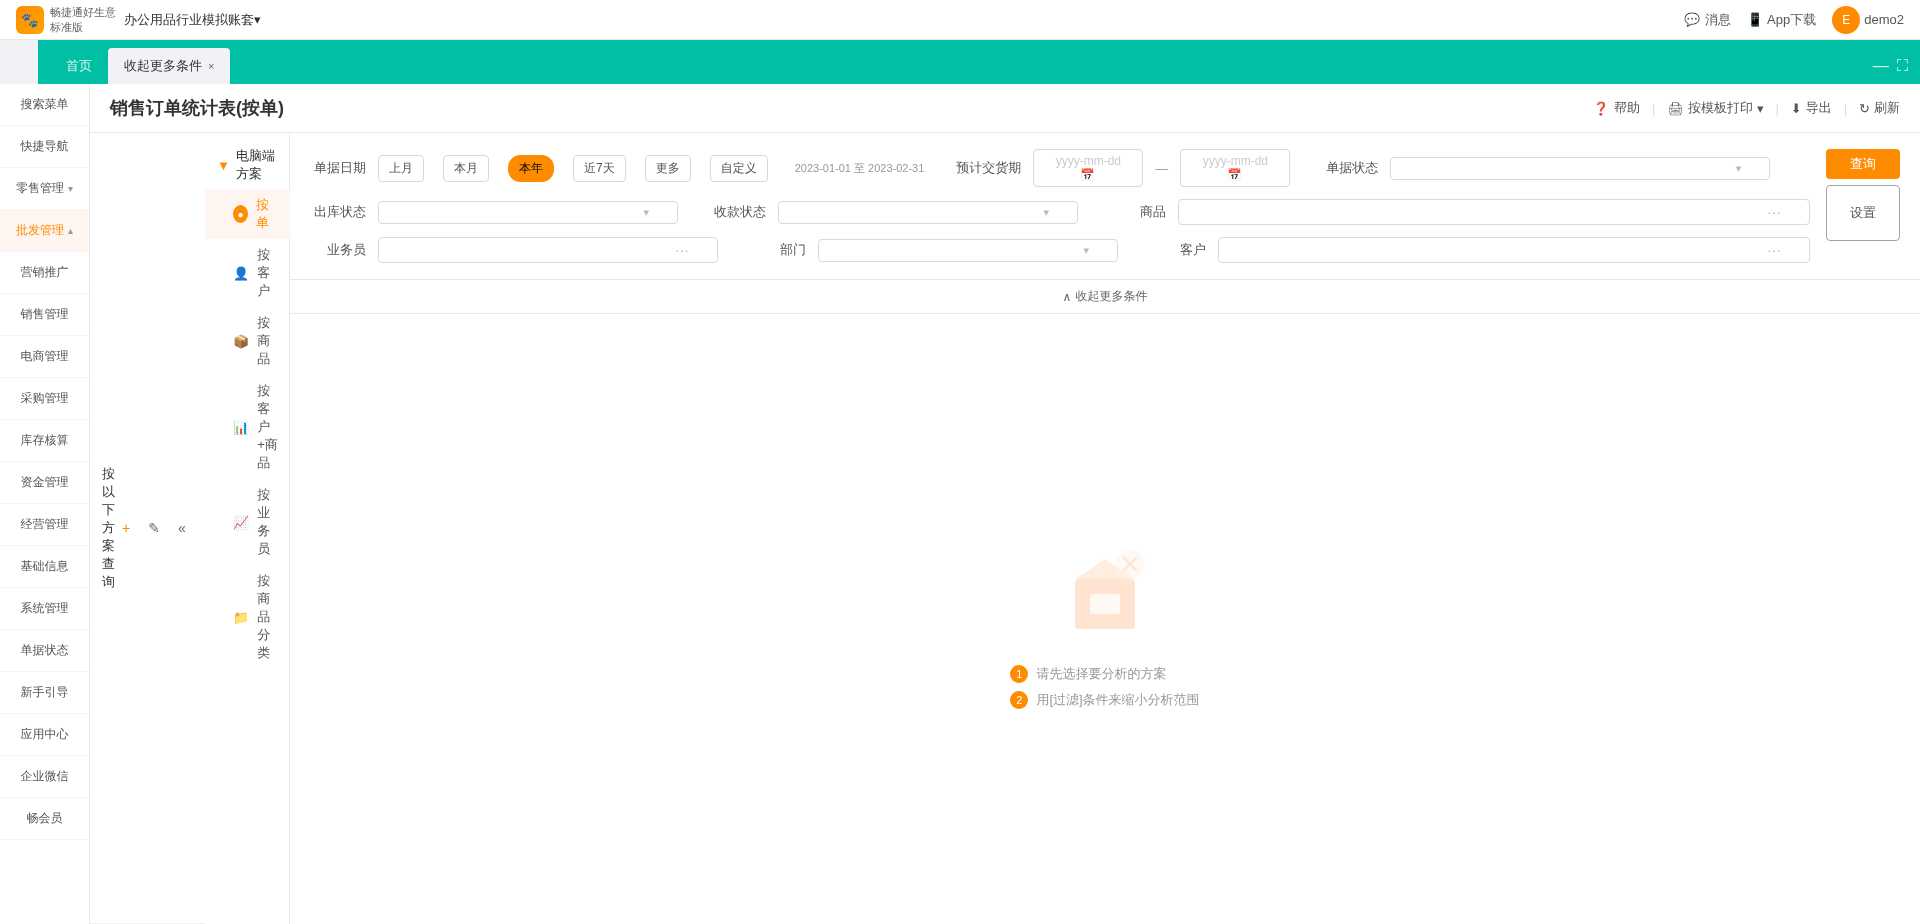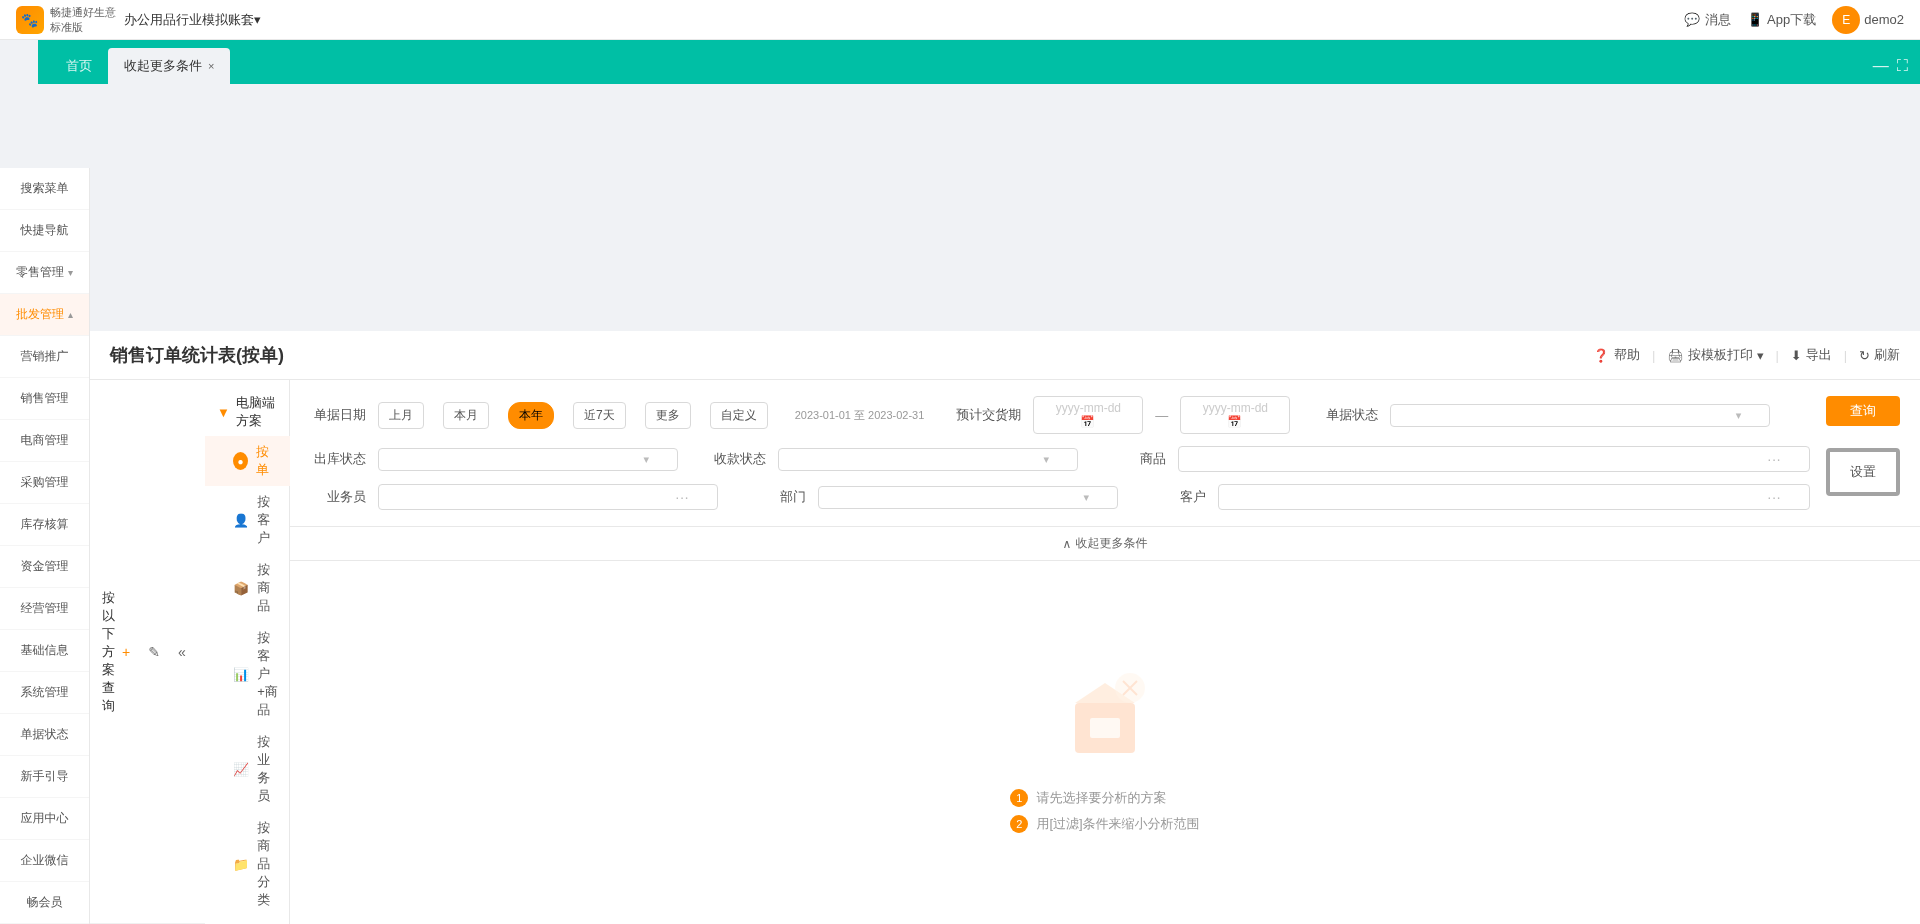--- a/index.html
+++ b/index.html
@@ -19,21 +19,21 @@
     
     .tab-bar { height: 44px; background: #00bfa5; display: flex; align-items: flex-end; padding: 0 12px; flex-shrink: 0; margin-left: 38px; }
     .tab { height: 36px; padding: 0 16px; display: flex; align-items: center; gap: 6px; cursor: pointer; font-size: 13px; border-radius: 4px 4px 0 0; }
     .tab.home { background: transparent; color: rgba(255,255,255,0.85); }
     .tab.active { background: #f0f2f5; color: #333; }
     .tab-close { font-size: 11px; color: #666; cursor: pointer; }
     .tab-bar-actions { margin-left: auto; display: flex; align-items: center; gap: 8px; }
     .tab-action { color: rgba(255,255,255,0.85); cursor: pointer; font-size: 16px; line-height: 36px; }
 
     
-    .main-layout { display: flex; flex: 1; overflow: hidden; align-items: flex-end; }
+    .main-layout { display: flex; flex: 1; overflow: hidden; }
 
     
     .sidebar { width: 90px; background: #fff; border-right: 1px solid #e8e8e8; display: flex; flex-direction: column; flex-shrink: 0; overflow-y: auto; }
     .sidebar-item { padding: 12px 8px; text-align: center; cursor: pointer; font-size: 12px; color: #555; border-bottom: 1px solid #f5f5f5; }
     .sidebar-item.active { color: #ff8c00; background: #fff5f0; }
     .sidebar-expand { font-size: 10px; color: #999; }
 
     
     .content-area { flex: 1; display: flex; flex-direction: column; overflow: hidden; }
 
@@ -81,21 +81,21 @@
     .collapse-bar { display: flex; justify-content: center; align-items: center; padding: 8px; border-bottom: 1px solid #e8e8e8; cursor: pointer; color: #666; font-size: 12px; gap: 4px; }
 
     
     .empty-state { flex: 1; display: flex; flex-direction: column; align-items: center; justify-content: center; gap: 16px; }
     .empty-steps { display: flex; flex-direction: column; gap: 8px; }
     .empty-step { display: flex; align-items: center; gap: 8px; font-size: 13px; color: #999; }
     .step-num { width: 18px; height: 18px; border-radius: 50%; background: #ff8c00; color: white; font-size: 11px; display: flex; align-items: center; justify-content: center; }
 
     
     .query-btn { background: #ff8c00; border: none; color: white; padding: 6px 24px; border-radius: 4px; font-size: 13px; cursor: pointer; white-space: nowrap; }
-    .settings-btn { background: #fff; border: 4px solid #a3a3a3; color: #555; padding: 11px 16px; border-radius: 4px; font-size: 13px; cursor: pointer; white-space: nowrap; margin-top: 16px; }
+    .settings-btn { background: #fff; border: 1px solid #a3a3a3; color: #555; padding: 18px 16px; border-radius: 4px; font-size: 13px; cursor: pointer; white-space: nowrap; }
     .btn-col { display: flex; flex-direction: column; gap: 6px; margin-left: auto; padding-left: 8px; }
 
     
     .filter-container { display: flex; gap: 8px; }
     .filter-fields { flex: 1; }
   </style>
 </head>
 <body>
 
 <div class="top-bar">

